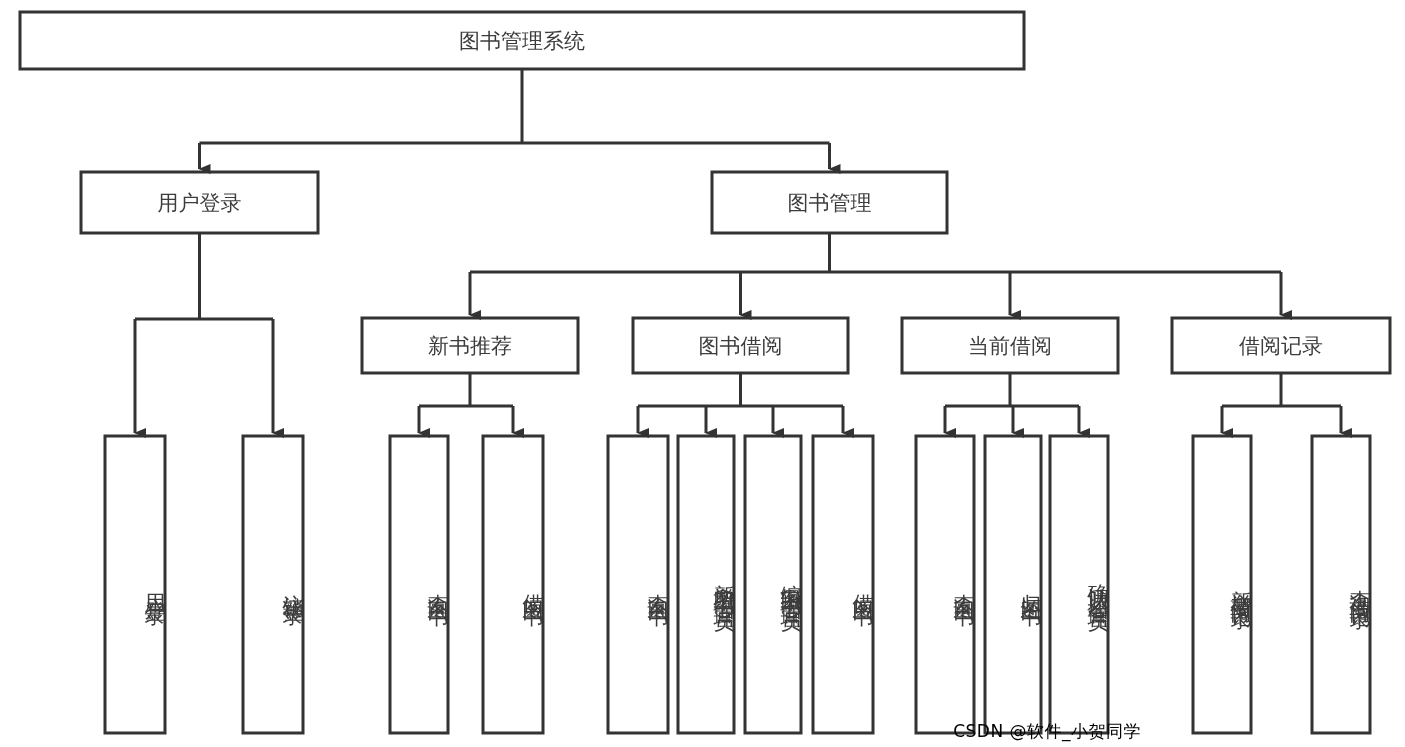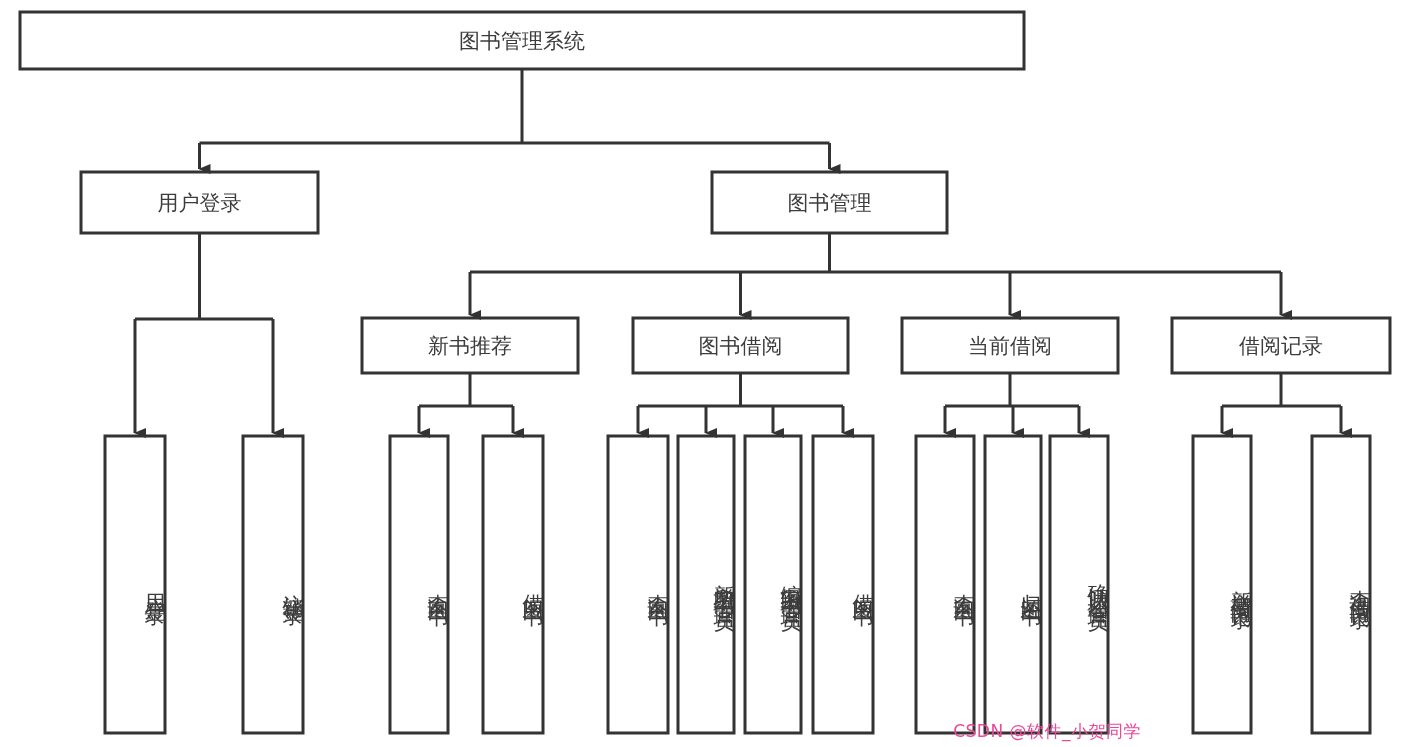--- a/index.html
+++ b/index.html
@@ -43,21 +43,21 @@
     align-items:flex-start;
     justify-content:center;
     text-align:center;
     white-space:nowrap;
     pointer-events:none;
   }
   .watermark{
     position:absolute;
     right:8px;
     bottom:4px;
-    color:#ec4899;
+    color:#000000;
     font-size:17px;
     font-family:"DejaVu Sans","Liberation Sans",sans-serif;
     white-space:nowrap;
     letter-spacing:0.5px;
   }
 </style>
 </head>
 <body>
 
 <div id="diagram-root">

